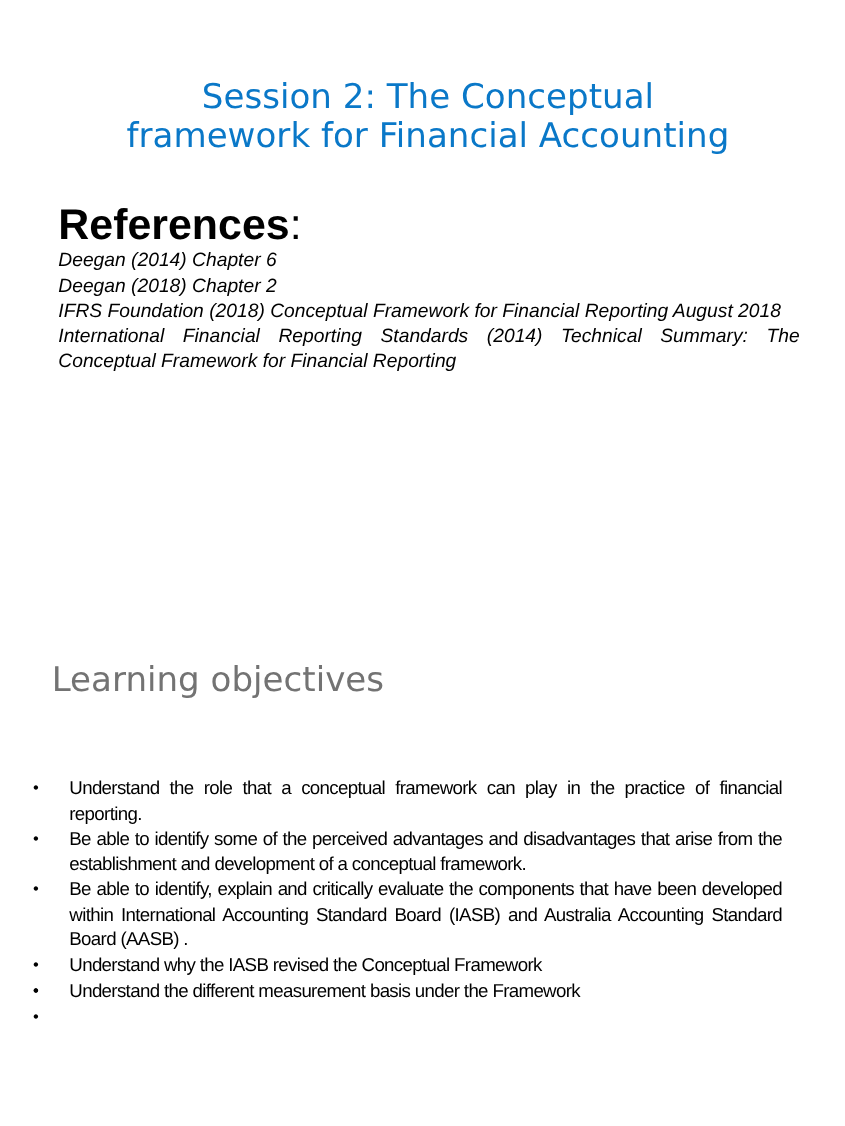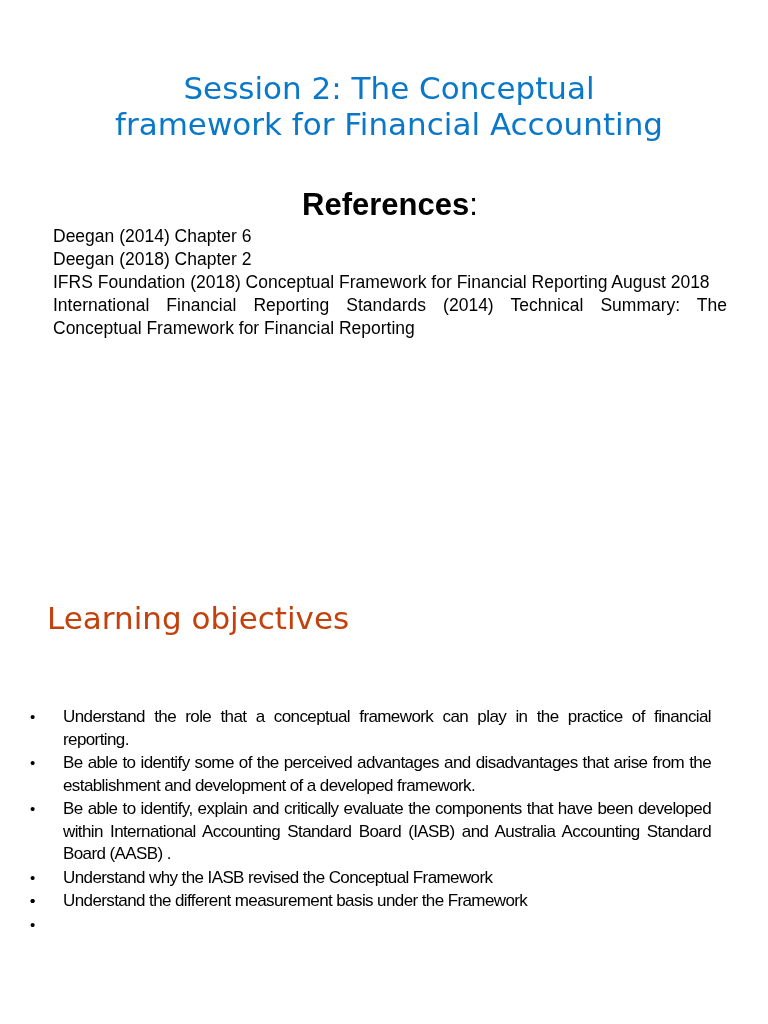--- a/index.html
+++ b/index.html
@@ -28,40 +28,40 @@
     }
     .title div { white-space: nowrap; }
     .refs {
       position: absolute;
       left: 53px;
       top: 186px;
       width: 674px;
     }
     .refs-heading {
       font-family: "Liberation Sans", sans-serif;
-      font-size: 31px;
+      font-size: 39px;
       line-height: 38px;
       margin: 0 0 1px 0;
-      text-align: center;
     }
     .refs-heading .word { font-weight: bold; }
     .ref-item {
       font-size: 17.5px;
       line-height: 23px;
       text-align: justify;
       text-align-last: left;
+      font-style: italic;
     }
     .lo-heading {
       position: absolute;
       left: 47px;
       top: 598px;
       font-family: "DejaVu Sans", sans-serif;
       font-size: 31px;
       line-height: 40px;
-      color: #c2410c;
+      color: #737373;
       white-space: nowrap;
     }
     .objectives {
       position: absolute;
       left: 30px;
       top: 706px;
       width: 681px;
       margin: 0;
       padding: 0;
       list-style: none;
@@ -104,21 +104,21 @@
 
 <div class="lo-heading">Learning objectives</div>
 
 <ul class="objectives">
   <li class="objective">
     <span class="bullet">•</span>
     <span>Understand the role that a conceptual framework can play in the practice of financial reporting.</span>
   </li>
   <li class="objective">
     <span class="bullet">•</span>
-    <span>Be able to identify some of the perceived advantages and disadvantages that arise from the establishment and development of a developed framework.</span>
+    <span>Be able to identify some of the perceived advantages and disadvantages that arise from the establishment and development of a conceptual framework.</span>
   </li>
   <li class="objective">
     <span class="bullet">•</span>
     <span>Be able to identify, explain and critically evaluate the components that have been developed within International Accounting Standard Board (IASB) and Australia Accounting Standard Board (AASB) .</span>
   </li>
   <li class="objective">
     <span class="bullet">•</span>
     <span>Understand why the IASB revised the Conceptual Framework</span>
   </li>
   <li class="objective">

